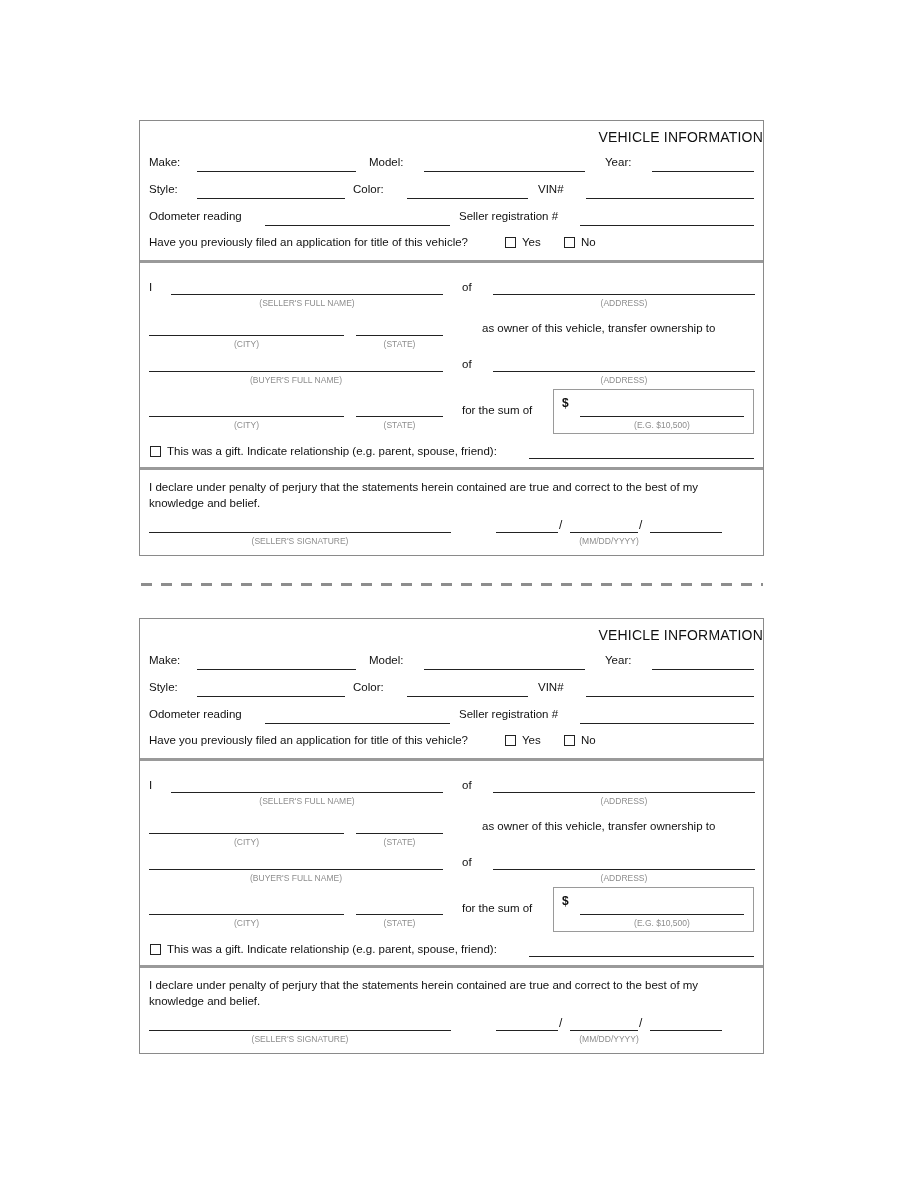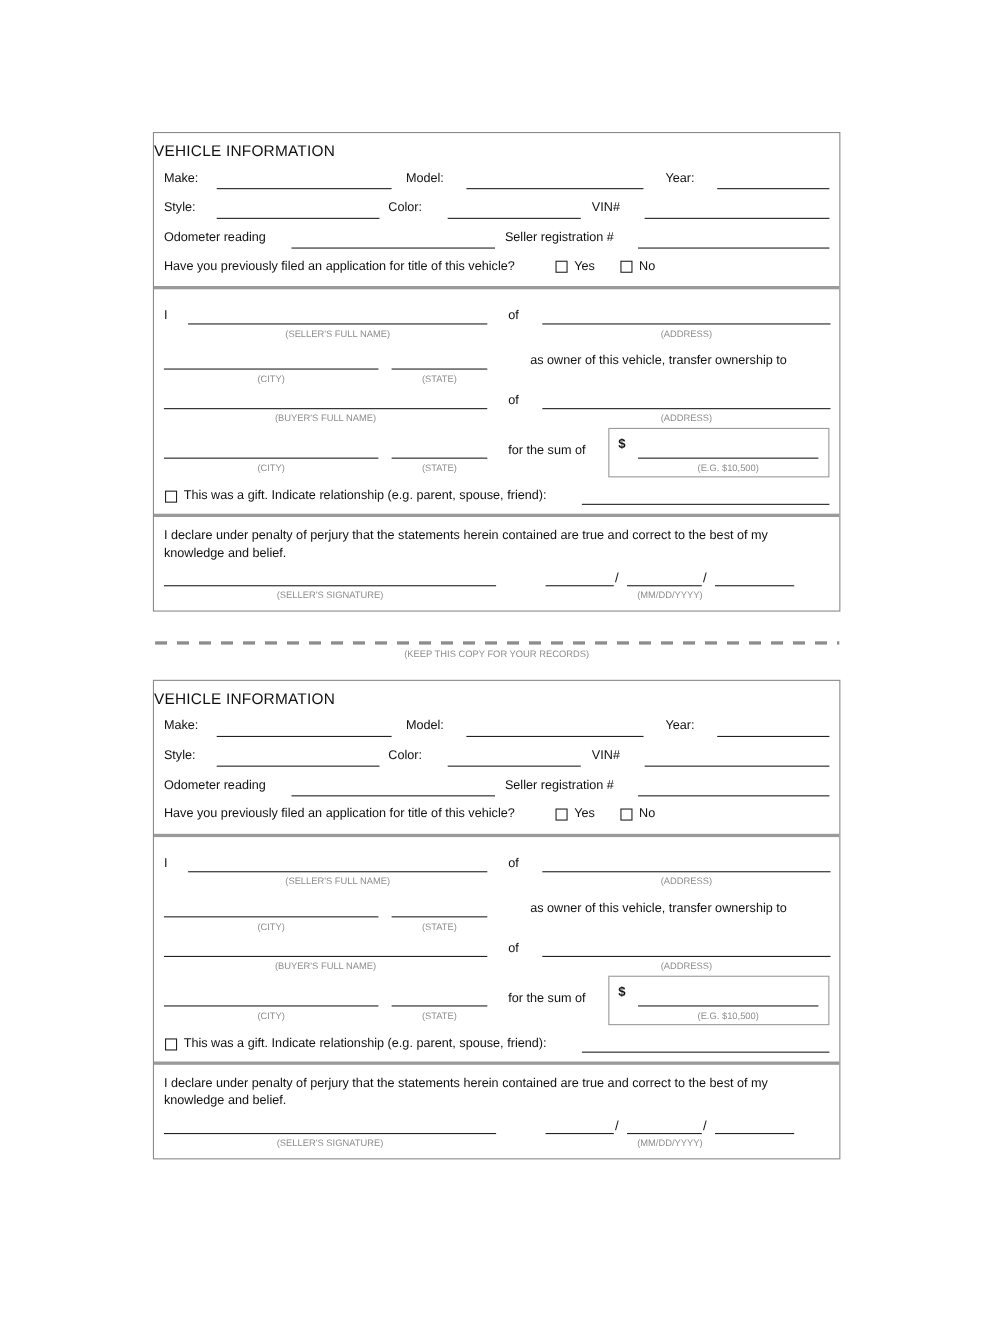--- a/index.html
+++ b/index.html
@@ -24,21 +24,21 @@
   #copy-1{top:120px;}
   #copy-2{top:618px;}
 
   .section{position:relative;box-sizing:border-box;}
   .section + .section{border-top:3px solid #9a9a9a;}
 
   
   .vi{height:139px;padding:0;}
   .vi-title{
     position:absolute;left:0;right:0;top:8px;
-    text-align:left;font-size:14px;letter-spacing:.2px;
+    text-align:right;font-size:14px;letter-spacing:.2px;
   }
   .row{position:absolute;left:0;right:0;height:20px;}
   .lbl{
     position:absolute;font-size:11.5px;white-space:nowrap;top:2px;
   }
   .fl{
     position:absolute;bottom:2px;height:0;border-bottom:1px solid #222;
   }
 
   
@@ -171,21 +171,20 @@
       <span class="fl" style="left:356px;top:62px;width:62px;"></span>
       <span class="slash" style="left:419px;top:48px;">/</span>
       <span class="fl" style="left:430px;top:62px;width:68px;"></span>
       <span class="slash" style="left:499px;top:48px;">/</span>
       <span class="fl" style="left:510px;top:62px;width:72px;"></span>
       <span class="cap" style="left:356px;top:66px;width:226px;">(MM/DD/YYYY)</span>
     </div>
   </div>
 
   <div class="tear"></div>
-  <div class="tear-cap">(KEEP THIS COPY FOR YOUR RECORDS)</div>
 
   <div class="copy" id="copy-2">
 
     <div class="section vi">
       <div class="vi-title">VEHICLE INFORMATION</div>
 
       <div class="row" style="top:33px;">
         <span class="lbl" style="left:9px;">Make:</span>
         <span class="fl" style="left:57px;width:159px;"></span>
         <span class="lbl" style="left:229px;">Model:</span>

